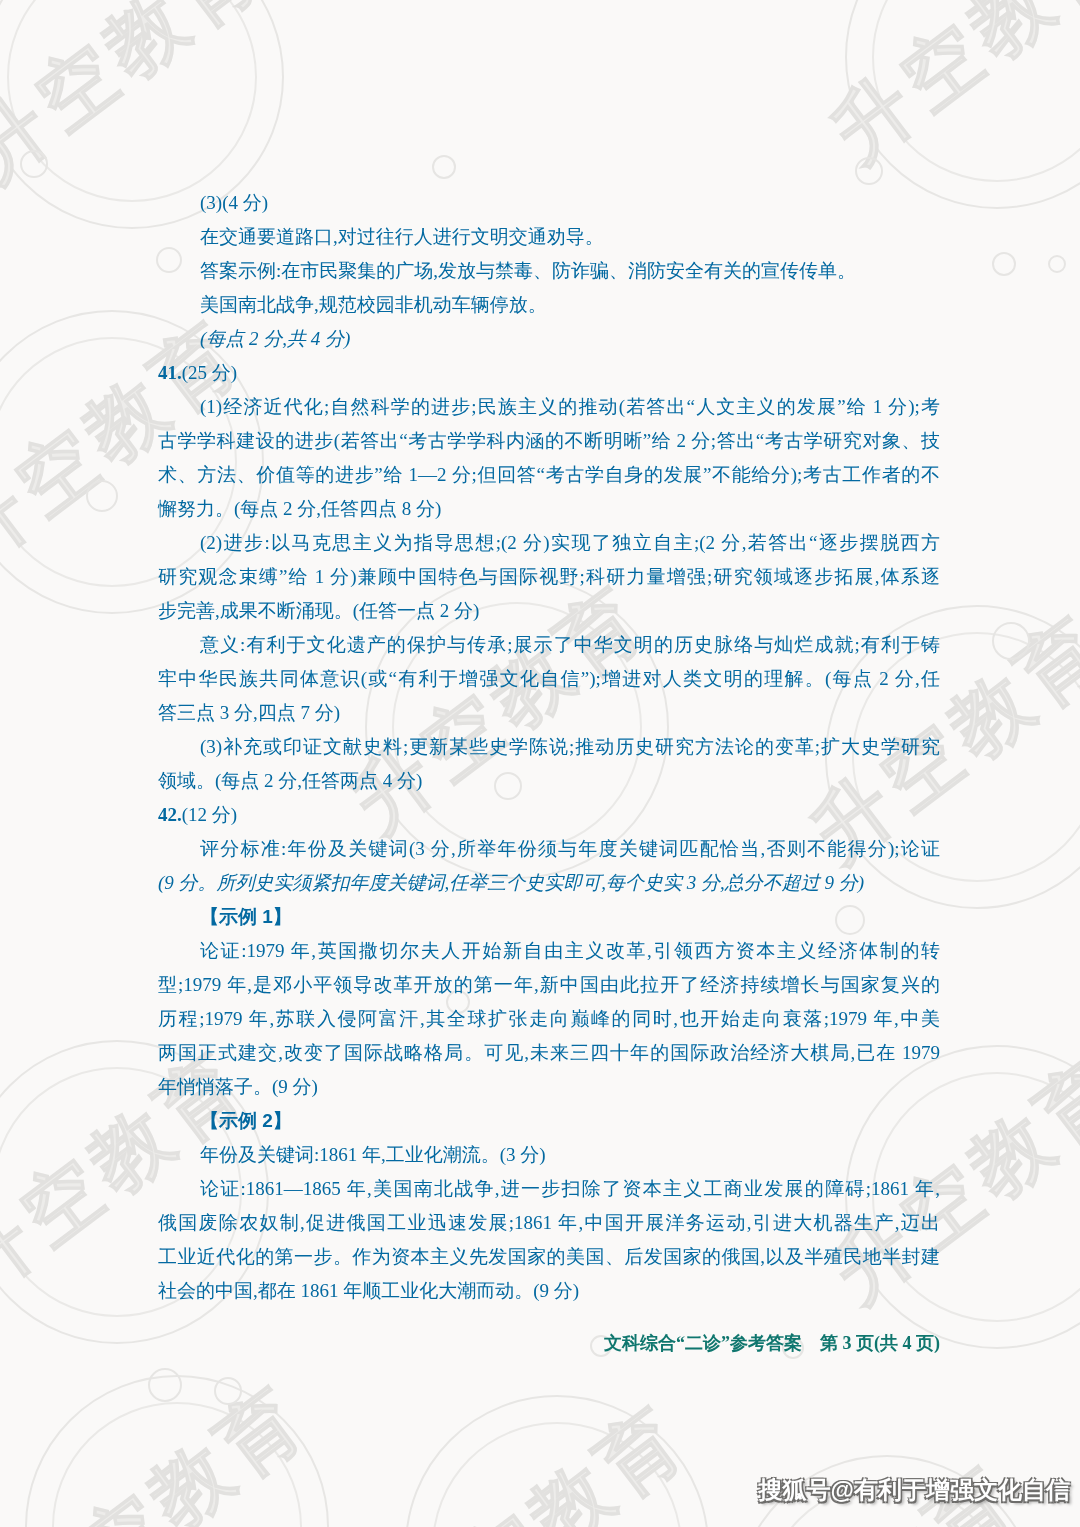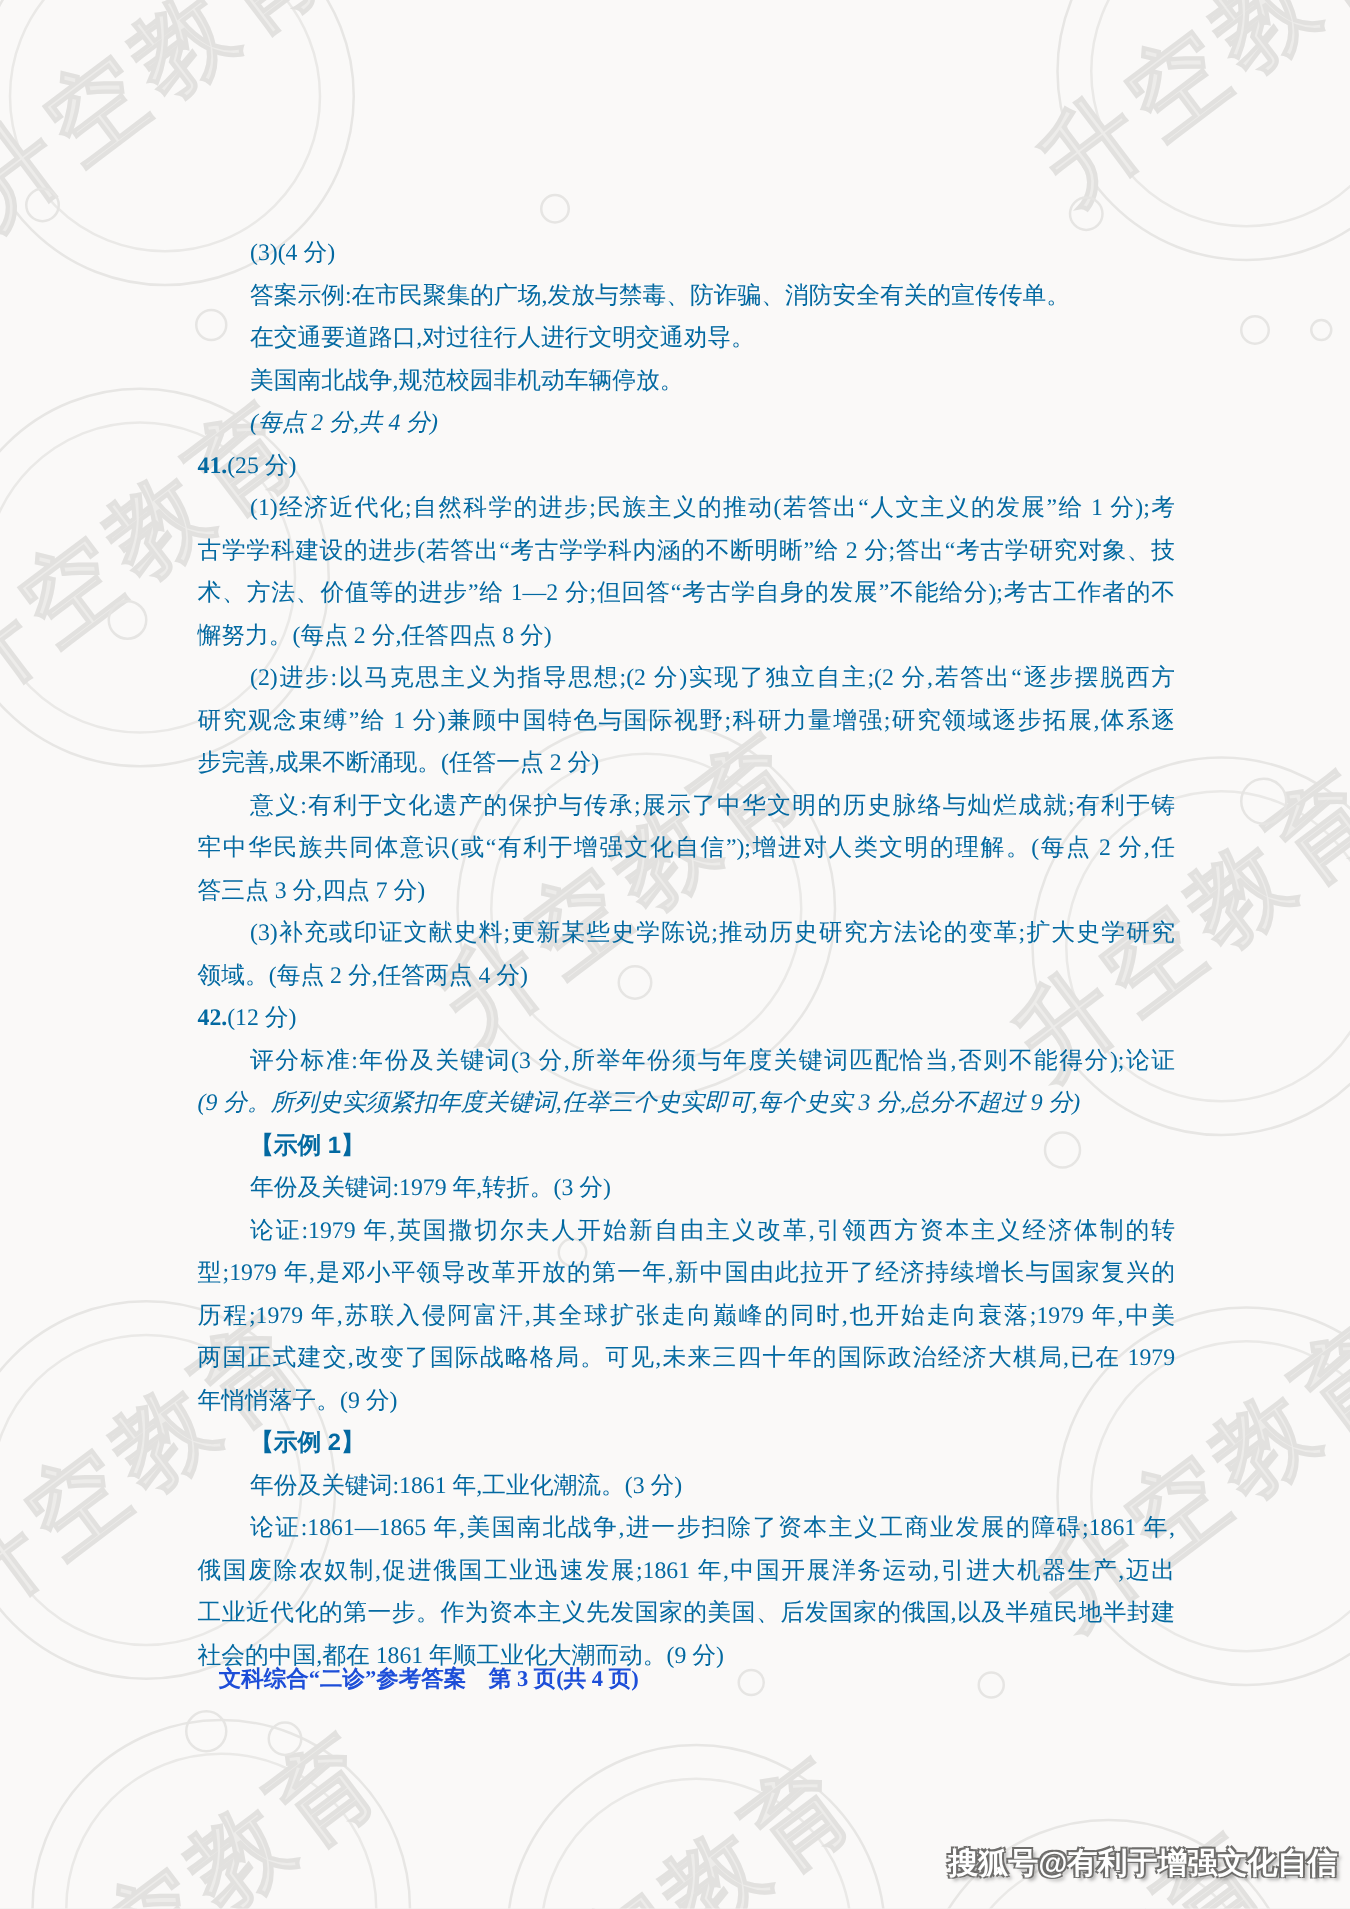--- a/index.html
+++ b/index.html
@@ -31,22 +31,22 @@
     position:absolute;left:158px;top:186px;width:782px;z-index:2;
     font-size:19px;line-height:34px;color:#0369a1;
   }
   .line{height:34px;}
   .indent{text-indent:42px;}
   .full{text-align:justify;text-align-last:justify;}
   .kai{font-style:italic;}
   .hei{font-family:"Liberation Sans",sans-serif;font-weight:700;font-style:normal;}
   .qnum{font-weight:700;}
   .footer{
-    position:absolute;left:175px;top:1331px;width:782px;z-index:2;
-    text-align:left;font-size:18px;font-weight:700;color:#1d4ed8;
+    position:absolute;left:158px;top:1331px;width:782px;z-index:2;
+    text-align:right;font-size:18px;font-weight:700;color:#0f766e;
     font-family:"Liberation Serif",serif;
   }
   .branding{
     position:absolute;right:10px;top:1474px;z-index:3;
     font-family:"Liberation Sans",sans-serif;
     font-size:24px;font-weight:700;letter-spacing:0px;
     color:#ffffff;
     text-shadow:-1.5px -1.5px 0 #6e6d6b,1.5px -1.5px 0 #6e6d6b,
                 -1.5px 1.5px 0 #6e6d6b,1.5px 1.5px 0 #6e6d6b,
                 3px 3px 3px rgba(70,70,70,.45);
@@ -122,42 +122,41 @@
     <div class="dot" style="left:835px;top:905px;width:26px;height:26px;"></div>
     <div class="dot" style="left:446px;top:990px;width:20px;height:20px;"></div>
     <div class="dot" style="left:148px;top:1368px;width:30px;height:30px;"></div>
     <div class="dot" style="left:214px;top:1377px;width:24px;height:24px;"></div>
     <div class="dot" style="left:590px;top:1335px;width:18px;height:18px;"></div>
     <div class="dot" style="left:782px;top:1337px;width:18px;height:18px;"></div>
   </div>
 
   <div class="content">
     <div class="line indent">(3)(4 分)</div>
+    <div class="line indent">在交通要道路口,对过往行人进行文明交通劝导。</div>
     <div class="line indent">答案示例:在市民聚集的广场,发放与禁毒、防诈骗、消防安全有关的宣传传单。</div>
-    <div class="line indent">在交通要道路口,对过往行人进行文明交通劝导。</div>
     <div class="line indent">美国南北战争,规范校园非机动车辆停放。</div>
     <div class="line indent kai">(每点 2 分,共 4 分)</div>
     <div class="line"><span class="qnum">41.</span><span>(25 分)</span></div>
     <div class="line indent full">(1)经济近代化;自然科学的进步;民族主义的推动(若答出“人文主义的发展”给 1 分);考</div>
     <div class="line full">古学学科建设的进步(若答出“考古学学科内涵的不断明晰”给 2 分;答出“考古学研究对象、技</div>
     <div class="line full">术、方法、价值等的进步”给 1—2 分;但回答“考古学自身的发展”不能给分);考古工作者的不</div>
     <div class="line">懈努力。(每点 2 分,任答四点 8 分)</div>
     <div class="line indent full">(2)进步:以马克思主义为指导思想;(2 分)实现了独立自主;(2 分,若答出“逐步摆脱西方</div>
     <div class="line full">研究观念束缚”给 1 分)兼顾中国特色与国际视野;科研力量增强;研究领域逐步拓展,体系逐</div>
     <div class="line">步完善,成果不断涌现。(任答一点 2 分)</div>
     <div class="line indent full">意义:有利于文化遗产的保护与传承;展示了中华文明的历史脉络与灿烂成就;有利于铸</div>
     <div class="line full">牢中华民族共同体意识(或“有利于增强文化自信”);增进对人类文明的理解。(每点 2 分,任</div>
     <div class="line">答三点 3 分,四点 7 分)</div>
     <div class="line indent full">(3)补充或印证文献史料;更新某些史学陈说;推动历史研究方法论的变革;扩大史学研究</div>
     <div class="line">领域。(每点 2 分,任答两点 4 分)</div>
     <div class="line"><span class="qnum">42.</span><span>(12 分)</span></div>
     <div class="line indent full">评分标准:年份及关键词(3 分,所举年份须与年度关键词匹配恰当,否则不能得分);论证</div>
     <div class="line kai">(9 分。所列史实须紧扣年度关键词,任举三个史实即可,每个史实 3 分,总分不超过 9 分)</div>
     <div class="line indent hei">【示例 1】</div>
-    <div class="line indent">年份及关键词:1979 年,转折。(3 分)</div>
     <div class="line indent full">论证:1979 年,英国撒切尔夫人开始新自由主义改革,引领西方资本主义经济体制的转</div>
     <div class="line full">型;1979 年,是邓小平领导改革开放的第一年,新中国由此拉开了经济持续增长与国家复兴的</div>
     <div class="line full">历程;1979 年,苏联入侵阿富汗,其全球扩张走向巅峰的同时,也开始走向衰落;1979 年,中美</div>
     <div class="line full">两国正式建交,改变了国际战略格局。可见,未来三四十年的国际政治经济大棋局,已在 1979</div>
     <div class="line">年悄悄落子。(9 分)</div>
     <div class="line indent hei">【示例 2】</div>
     <div class="line indent">年份及关键词:1861 年,工业化潮流。(3 分)</div>
     <div class="line indent full">论证:1861—1865 年,美国南北战争,进一步扫除了资本主义工商业发展的障碍;1861 年,</div>
     <div class="line full">俄国废除农奴制,促进俄国工业迅速发展;1861 年,中国开展洋务运动,引进大机器生产,迈出</div>
     <div class="line full">工业近代化的第一步。作为资本主义先发国家的美国、后发国家的俄国,以及半殖民地半封建</div>

